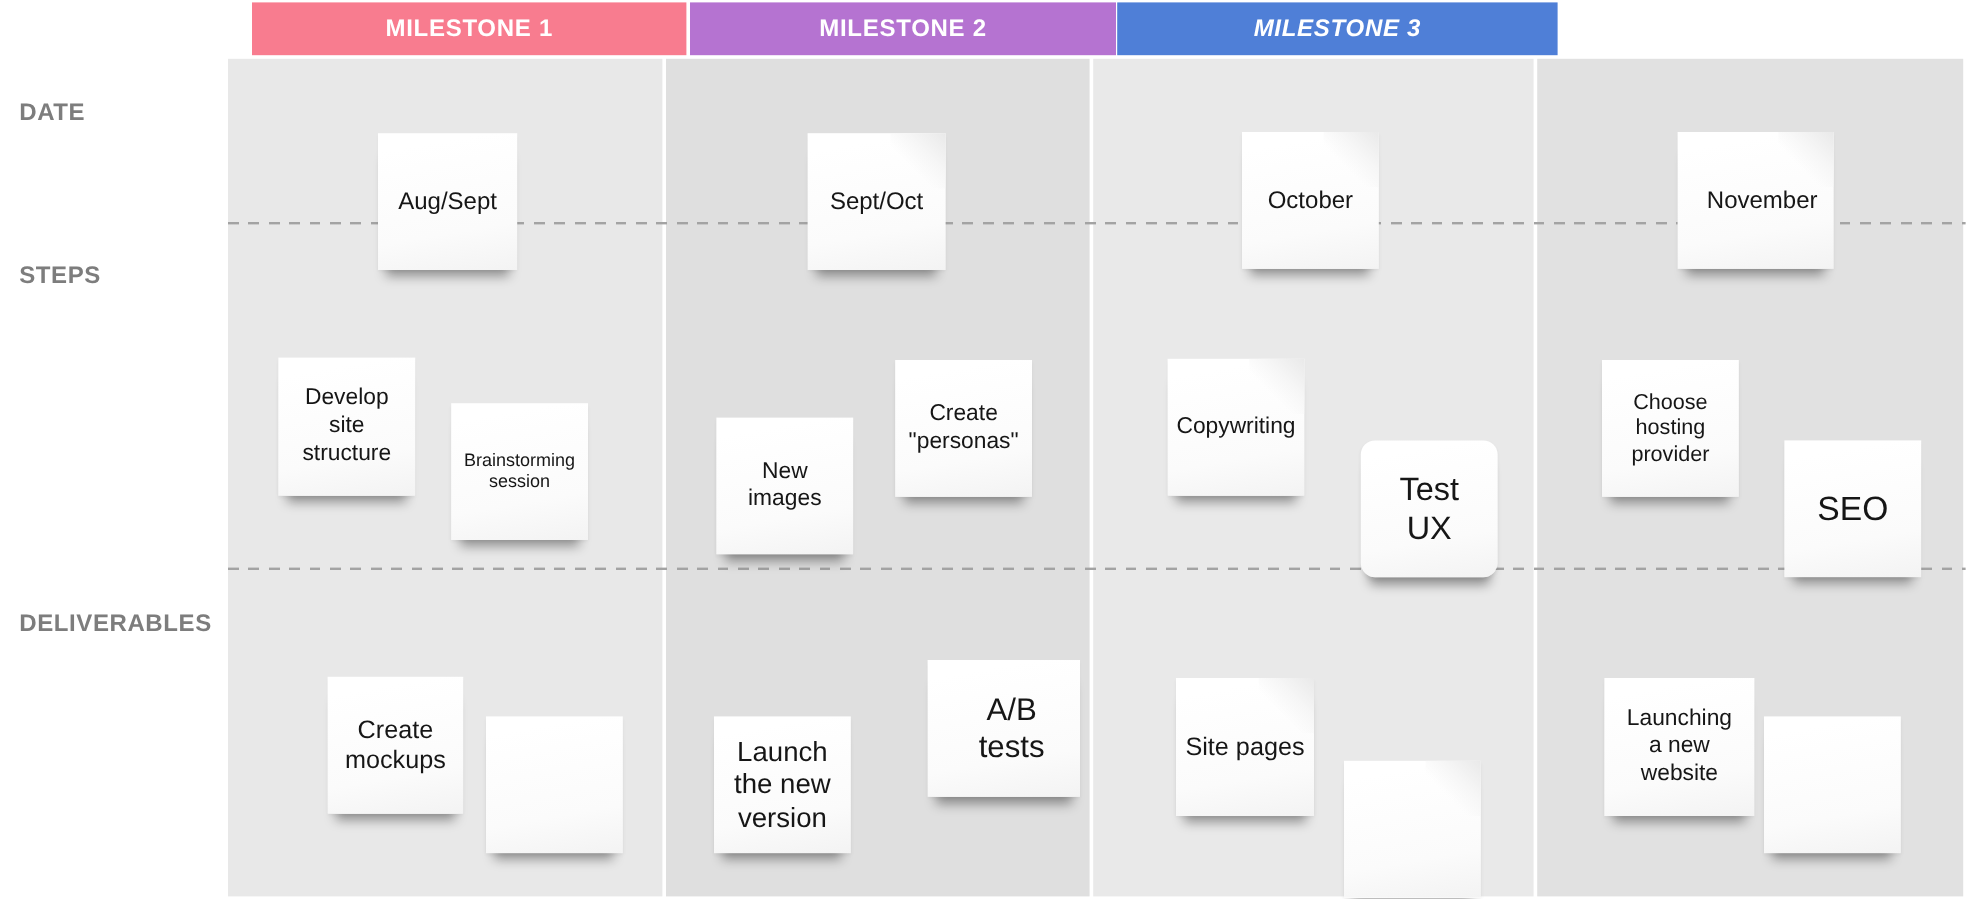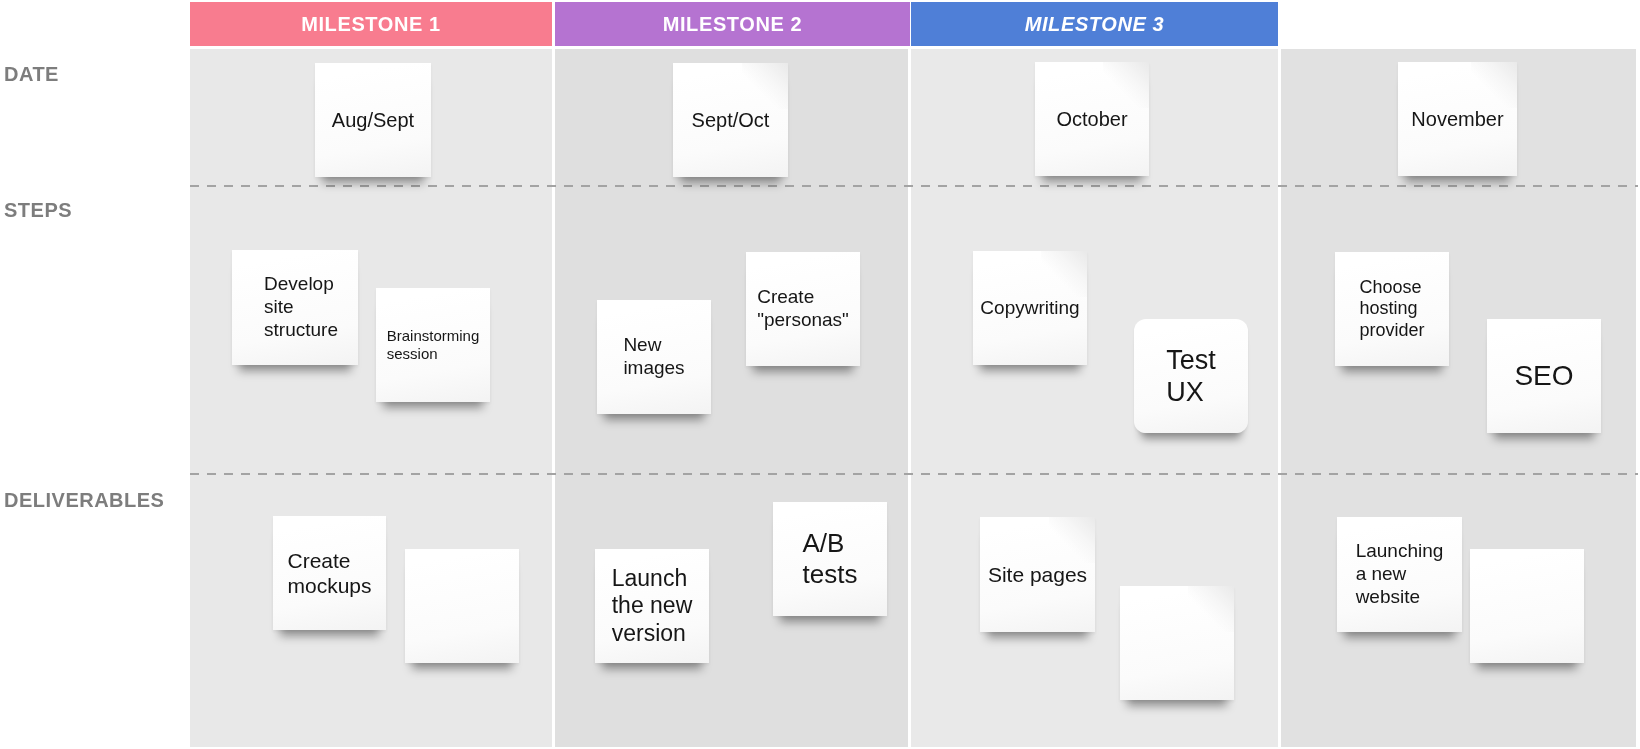--- a/index.html
+++ b/index.html
@@ -10,25 +10,26 @@
   .stage{
     position:relative;
     width:1640px;
     height:749px;
     background:#ffffff;
     overflow:hidden;
   }
   
   .row-label{
     position:absolute;
-    left:4px;
+    left:16px;
     font-size:20px;
     font-weight:bold;
     color:#7d7d7d;
     letter-spacing:.5px;
+    margin-top:20px;
   }
   
   .colbg{
     position:absolute;
     top:49px;
     bottom:2px;
   }
   .colbg.c1{left:190px;width:362px;background:#e8e8e8;}
   .colbg.c2{left:555px;width:353px;background:#dfdfdf;}
   .colbg.c3{left:911px;width:367px;background:#e9e9e9;}
@@ -37,20 +38,21 @@
   .col-header{
     position:absolute;
     top:2px;
     height:44px;
     line-height:44px;
     text-align:center;
     font-size:20px;
     font-weight:bold;
     color:#ffffff;
     letter-spacing:.6px;
+    margin-left:20px;
   }
   .col-header.c1{left:190px;width:362px;}
   .col-header.c2{left:555px;width:355px;}
   .col-header.c3{left:911px;width:367px;}
   .col-header.c4{left:1281px;width:355px;}
   
   .separator{
     position:absolute;
     left:190px;
     right:2px;
@@ -60,22 +62,23 @@
   .separator.s1{top:185px;}
   .separator.s2{top:473px;}
   
   .note{
     position:absolute;
     background:linear-gradient(170deg,#ffffff 12%,#fbfbfb 70%,#f3f3f3 100%);
     box-shadow:0 2px 3px rgba(0,0,0,.05), 0 13px 9px -7px rgba(0,0,0,.38);
     display:flex;
     align-items:center;
     justify-content:center;
-    text-align:left;
+    text-align:center;
     color:#161616;
+    margin-top:48px;
   }
   .note span{
     white-space:pre-line;
     line-height:1.2;
   }
   .note.folded::after{
     content:"";
     position:absolute;
     top:0;right:0;
     width:46px;height:46px;
@@ -106,24 +109,24 @@
   <div>
       <div class="note" style="left: 315px; top: 63px; width: 116px; height: 114px; font-size: 20px;">
         <span>Aug/Sept</span>
       </div>
       <div class="note folded" style="left: 673px; top: 63px; width: 115px; height: 114px; font-size: 20px;">
         <span>Sept/Oct</span>
       </div>
       <div class="note folded" style="left: 1035px; top: 62px; width: 114px; height: 114px; font-size: 20px;">
         <span>October</span>
       </div>
-      <div class="note folded" style="left: 1398px; top: 62px; width: 119px; height: 114px; font-size: 20px;">
+      <div class="note folded" style="left: 1398px; top: 62px; width: 119px; height: 114px; font-size: 20px; padding-left: 11px;">
         <span>November</span>
       </div>
-      <div class="note" style="left: 232px; top: 250px; width: 114px; height: 115px; font-size: 19px; padding-left: 12px;">
+      <div class="note" style="left: 232px; top: 250px; width: 114px; height: 115px; font-size: 19px;">
         <span>Develop
 site
 structure</span>
       </div>
       <div class="note" style="left: 376px; top: 288px; width: 114px; height: 114px; font-size: 15px;">
         <span>Brainstorming
 session</span>
       </div>
       <div class="note" style="left: 597px; top: 300px; width: 114px; height: 114px; font-size: 19px;">
         <span>New
@@ -153,21 +156,21 @@
 mockups</span>
       </div>
       <div class="note" style="left: 405px; top: 549px; width: 114px; height: 114px; font-size: 20px;">
         <span></span>
       </div>
       <div class="note" style="left: 595px; top: 549px; width: 114px; height: 114px; font-size: 23px;">
         <span>Launch
 the new
 version</span>
       </div>
-      <div class="note" style="left: 773px; top: 502px; width: 114px; height: 114px; font-size: 26px;">
+      <div class="note" style="left: 773px; top: 502px; width: 114px; height: 114px; font-size: 26px; padding-left: 13px;">
         <span>A/B
 tests</span>
       </div>
       <div class="note folded" style="left: 980px; top: 517px; width: 115px; height: 115px; font-size: 21px;">
         <span>Site pages</span>
       </div>
       <div class="note folded" style="left: 1120px; top: 586px; width: 114px; height: 114px; font-size: 20px;">
         <span></span>
       </div>
       <div class="note" style="left: 1337px; top: 517px; width: 125px; height: 115px; font-size: 19px;">

